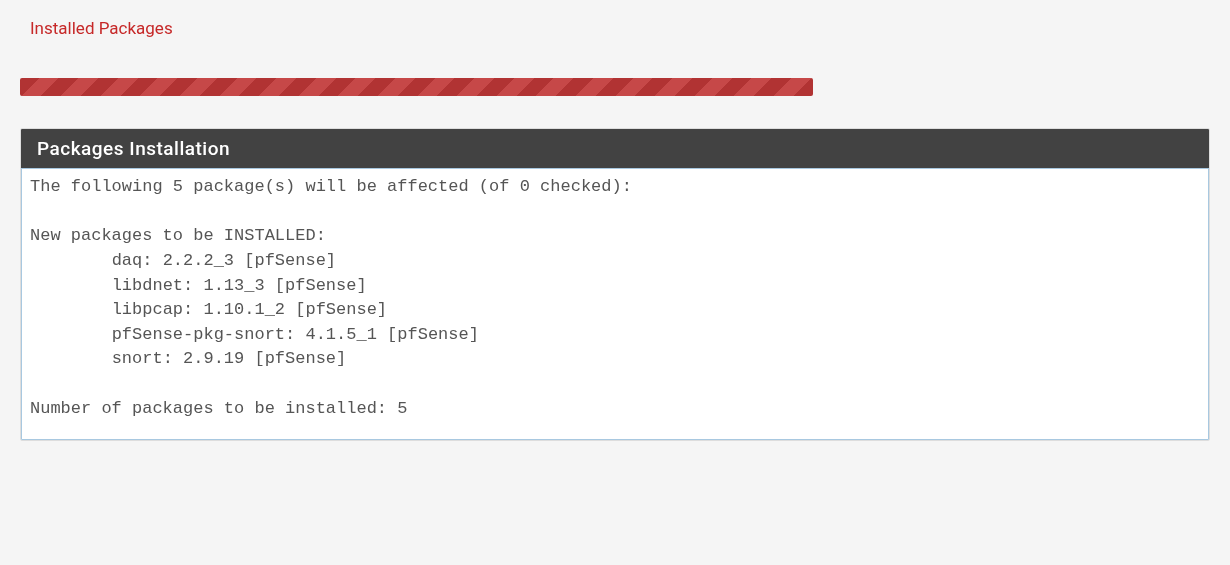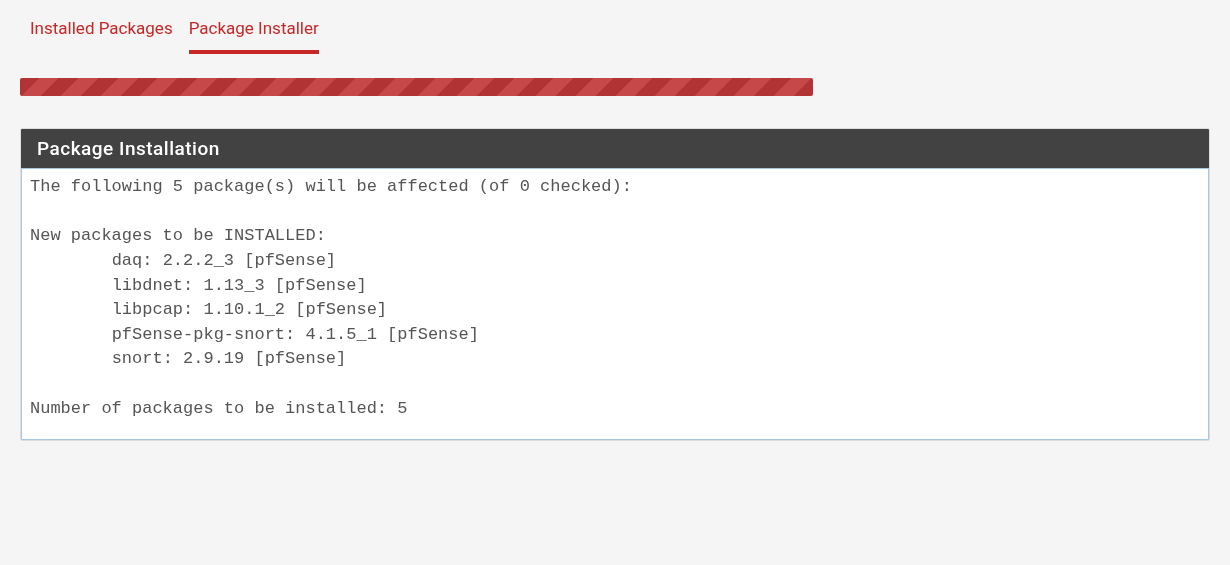--- a/index.html
+++ b/index.html
@@ -8,21 +8,21 @@
       font-family: -apple-system, BlinkMacSystemFont, "Segoe UI", Roboto, sans-serif;
       width: 1230px;
       height: 565px;
       overflow: hidden;
     }
     .container {
       padding: 10px 20px 20px 20px;
     }
     .tabs {
       display: flex;
-      gap: 16px;
+      gap: 30px;
       margin-bottom: 24px;
       padding-left: 10px;
     }
     .tab {
       color: #c62828;
       font-size: 17px;
       font-weight: 400;
       padding: 8px 0 12px 0;
       cursor: pointer;
       border-bottom: 4px solid transparent;
@@ -85,29 +85,28 @@
     .terminal::-webkit-scrollbar-track { background: #f0f0f0; }
     .terminal::-webkit-scrollbar-thumb { background: #c0c0c0; border-radius: 2px; }
   </style>
 </head>
 <body>
 
 <div class="container">
 
   <div class="tabs">
     <a class="tab">Installed Packages</a>
-    <a class="tab active">Package Installer</a>
   </div>
 
   <div class="progress-wrap">
     <div class="progress-bar"></div>
   </div>
 
   <div class="panel">
-    <div class="panel-header">Package Installation</div>
+    <div class="panel-header">Packages Installation</div>
     <div class="terminal-wrap">
       <pre class="terminal">The following 5 package(s) will be affected (of 0 checked):
 
 New packages to be INSTALLED:
 	daq: 2.2.2_3 [pfSense]
 	libdnet: 1.13_3 [pfSense]
 	libpcap: 1.10.1_2 [pfSense]
 	pfSense-pkg-snort: 4.1.5_1 [pfSense]
 	snort: 2.9.19 [pfSense]
 

